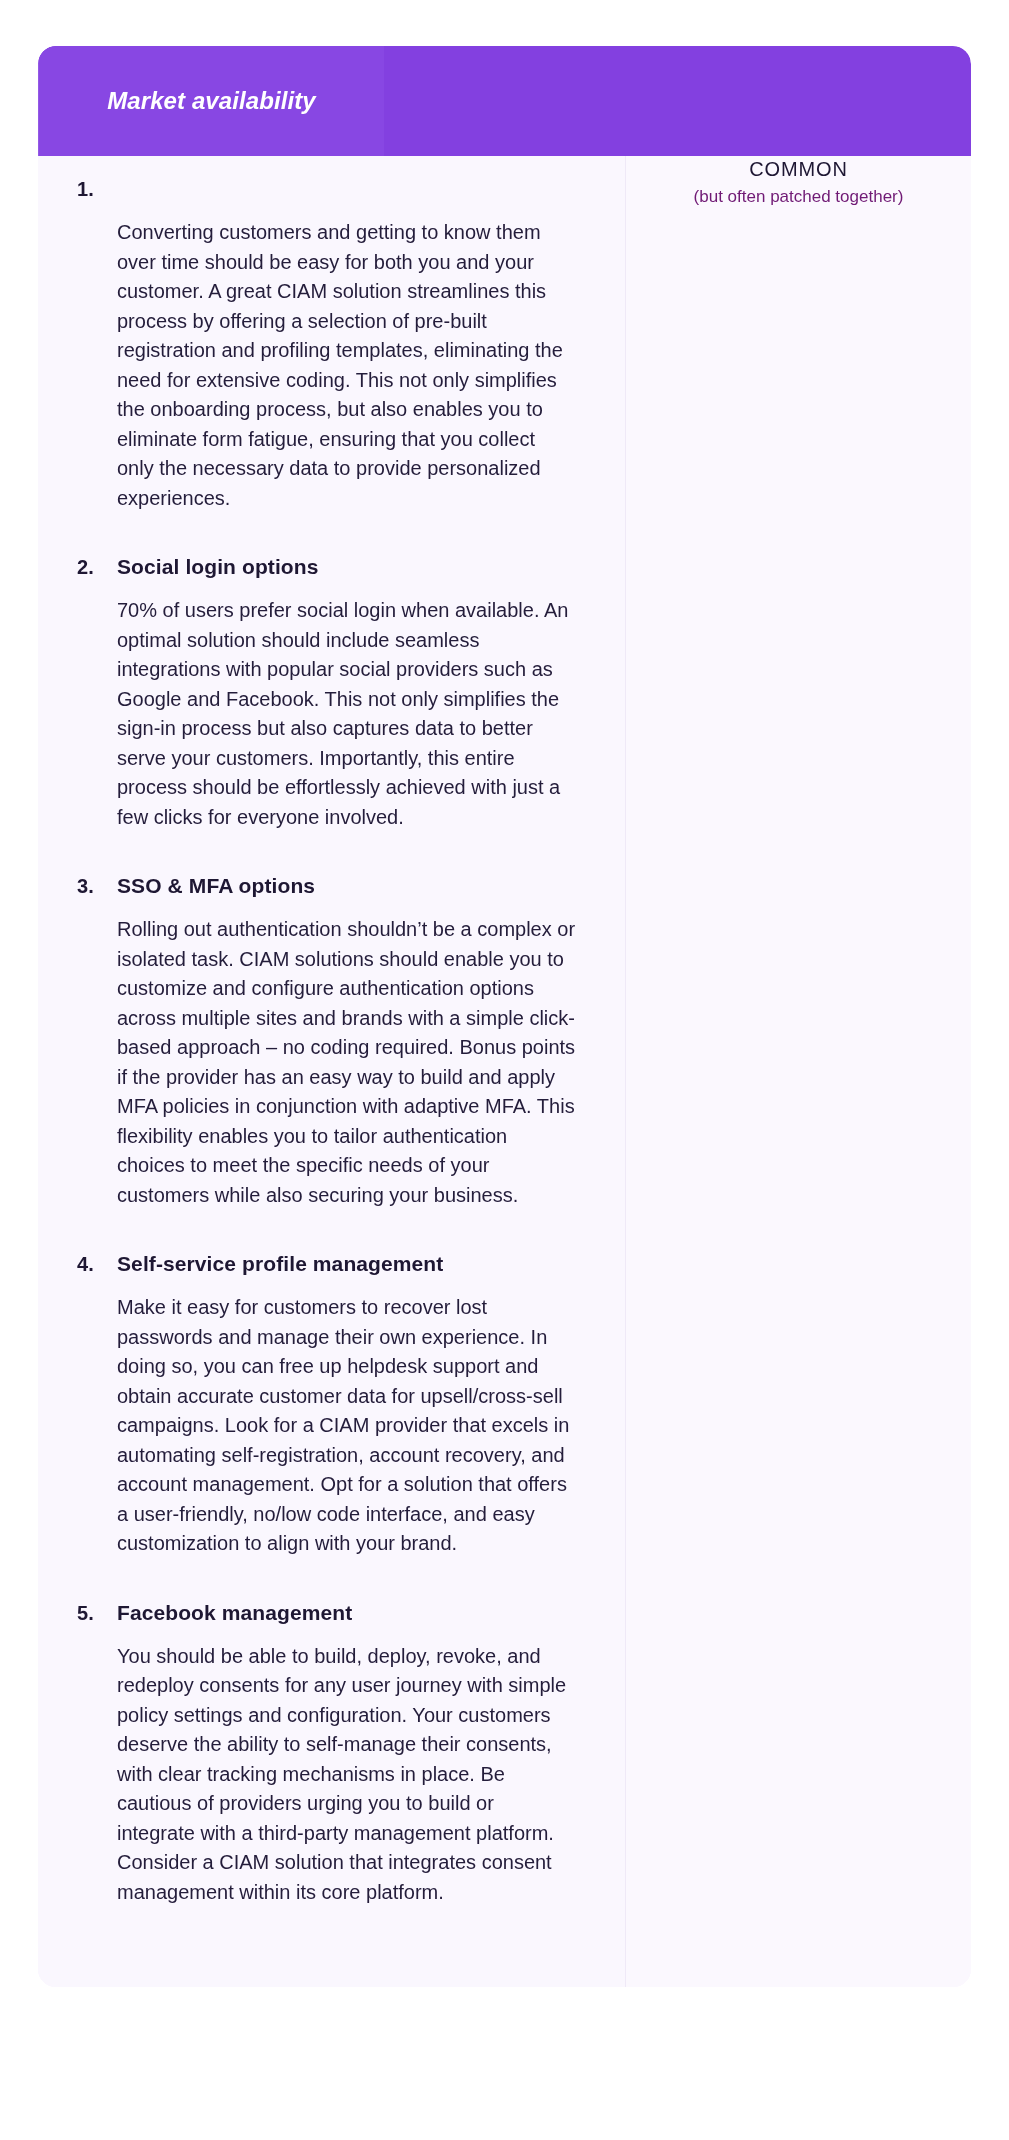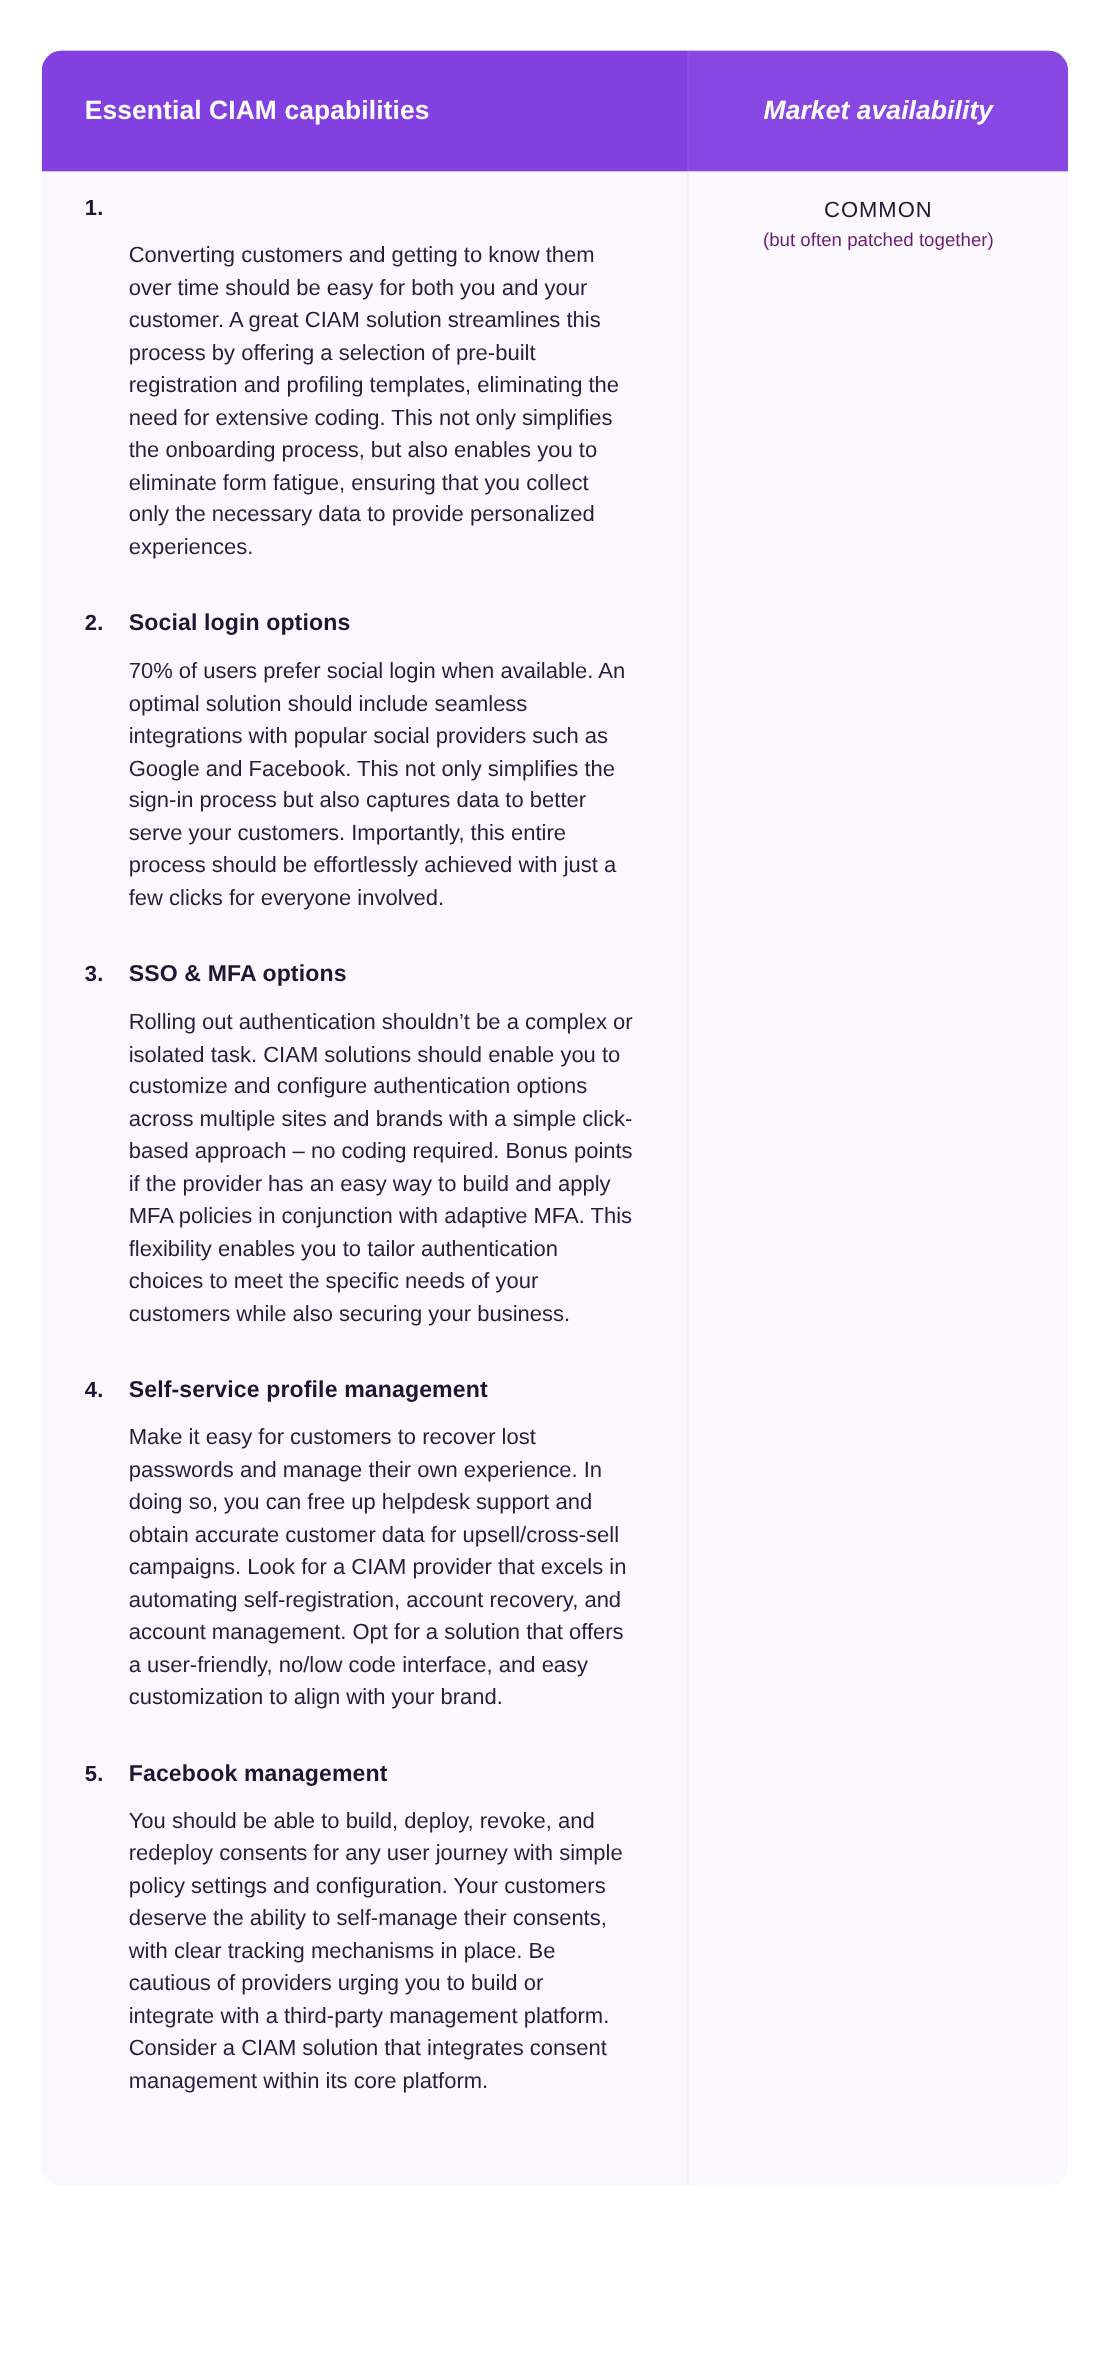--- a/index.html
+++ b/index.html
@@ -84,21 +84,20 @@
   }
   .col-left {
     width: 587px;
     background: #faf7fe;
     padding: 22px 0 80px 0;
   }
   .col-right {
     width: 346px;
     background: #fbf8fe;
     border-left: 1px solid #efe9f7;
-    padding-top: 22px;
   }
 
   
   .cap {
     padding: 0 26px 0 39px;
     margin-bottom: 42px;
   }
   .cap:last-child { margin-bottom: 0; }
 
   .cap-head {
@@ -151,23 +150,20 @@
 </style>
 </head>
 <body>
 
 <div id="page">
 
 
   <div class="table-card">
 
     <div class="table-header">
-      <div class="th th-capabilities">
-        <span>Essential CIAM capabilities</span>
-      </div>
       <div class="th th-availability">
         <span>Market availability</span>
       </div>
     </div>
 
     <div class="table-body">
 
       <div class="col-left">
 
         <div class="cap">

